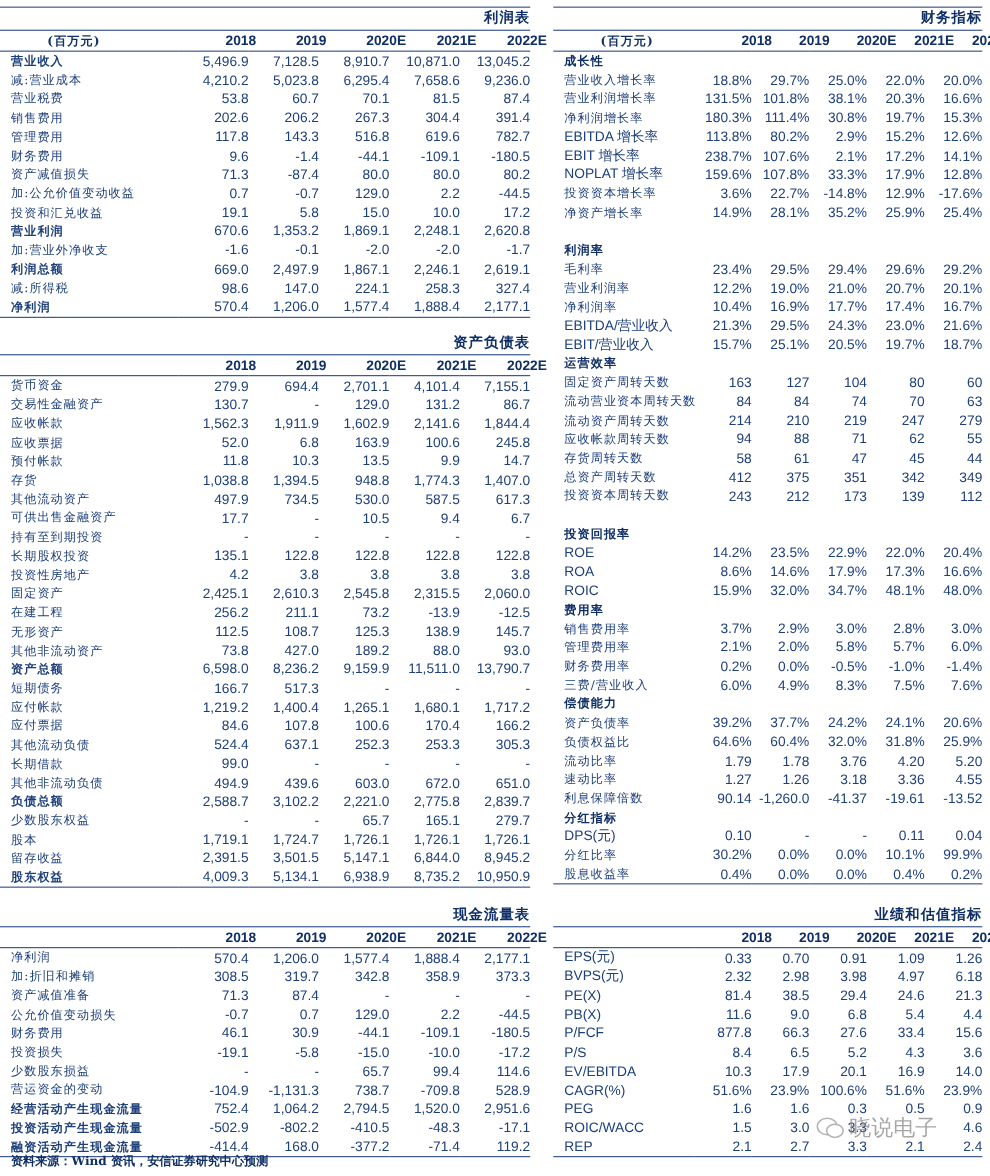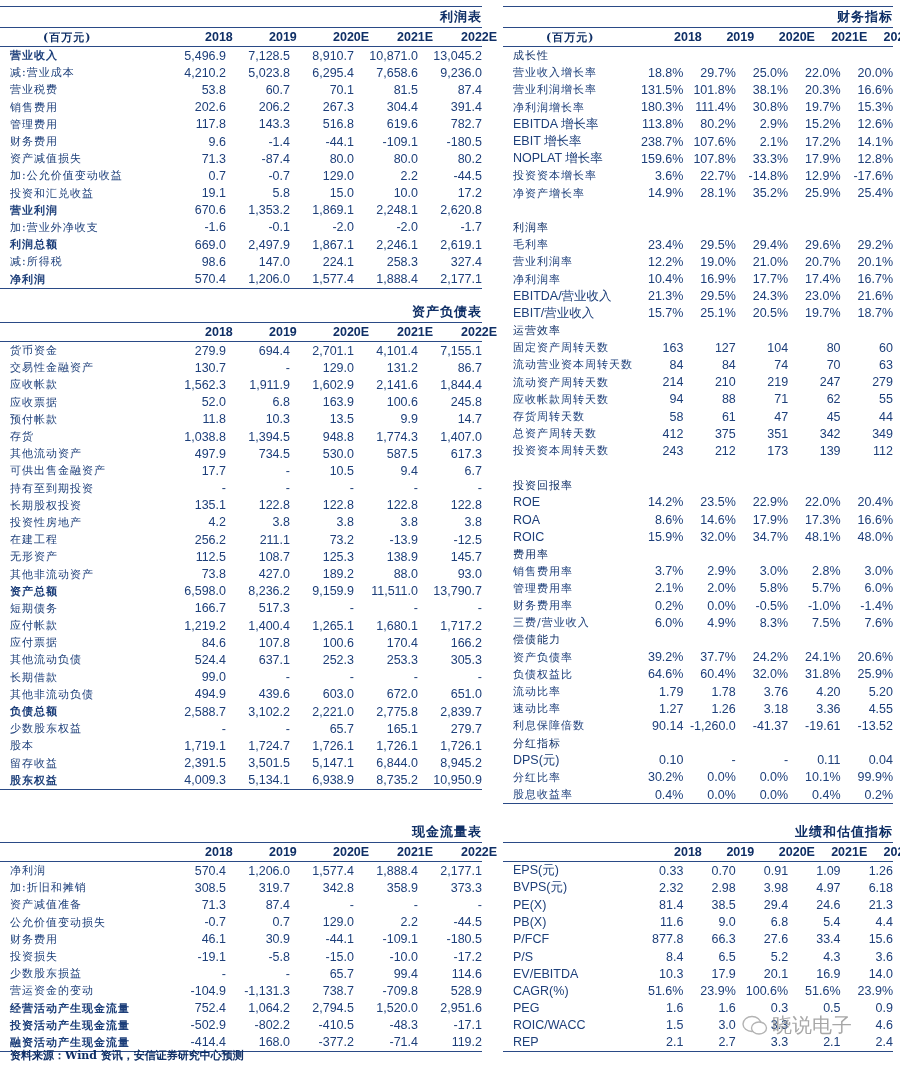--- a/index.html
+++ b/index.html
@@ -12,21 +12,21 @@
   .rule { border-top:1.5px solid #2a4a86; }
   table { border-collapse:collapse; width:100%; table-layout:fixed; }
   td { font-size:12.5px; height:17.2px; padding:0; white-space:nowrap; color:#1d3f7a; }
   td.lbl { padding-left:10px; font-family:"DejaVu Serif", "Liberation Serif", serif; font-size:11px; color:#1d3f7a; letter-spacing:1px; }
   td.lbl.latin { font-family:"Liberation Sans", sans-serif; font-size:12.5px; letter-spacing:0; }
   td.num { text-align:right; }
   tr.hdr td { font-weight:bold; font-size:12.5px; color:#0f2f66; border-bottom:1.5px solid #2a4a86; height:18px;padding-left:43px; }
   tr.hdr td.lbl { font-family:"DejaVu Serif", serif; font-size:11px; }
   tr.bold td { font-weight:bold; }
   tr.bold td.num { font-weight:normal; }
-  tr.section td.lbl { font-weight:normal; color:#0f2f66; }
+  tr.section td.lbl { font-weight:bold; color:#0f2f66; }
   tr.last td { border-bottom:1.5px solid #2a4a86; }
   tr.spacer td { height:17.2px; }
   .source { position:absolute; left:10px; top:1048px; font-size:11px; font-weight:bold; color:#0f2f66;
             font-family:"DejaVu Serif", serif; }
   .watermark { position:absolute; left:742px; top:1012px; font-size:20px; color:#8a8a8a; opacity:.75;
                font-family:"DejaVu Sans", sans-serif; display:flex; align-items:center; gap:4px;text-align:right; }
   .watermark .wechat { display:inline-block; width:26px; height:22px; position:relative; }
 </style>
 </head>
 <body>
@@ -272,20 +272,28 @@
         </tr>
         <tr class="">
           <td class="lbl">投资性房地产</td>
           <td class="num">4.2</td>
           <td class="num">3.8</td>
           <td class="num">3.8</td>
           <td class="num">3.8</td>
           <td class="num">3.8</td>
         </tr>
         <tr class="">
+          <td class="lbl">固定资产</td>
+          <td class="num">2,425.1</td>
+          <td class="num">2,610.3</td>
+          <td class="num">2,545.8</td>
+          <td class="num">2,315.5</td>
+          <td class="num">2,060.0</td>
+        </tr>
+        <tr class="">
           <td class="lbl">在建工程</td>
           <td class="num">256.2</td>
           <td class="num">211.1</td>
           <td class="num">73.2</td>
           <td class="num">-13.9</td>
           <td class="num">-12.5</td>
         </tr>
         <tr class="">
           <td class="lbl">无形资产</td>
           <td class="num">112.5</td>

